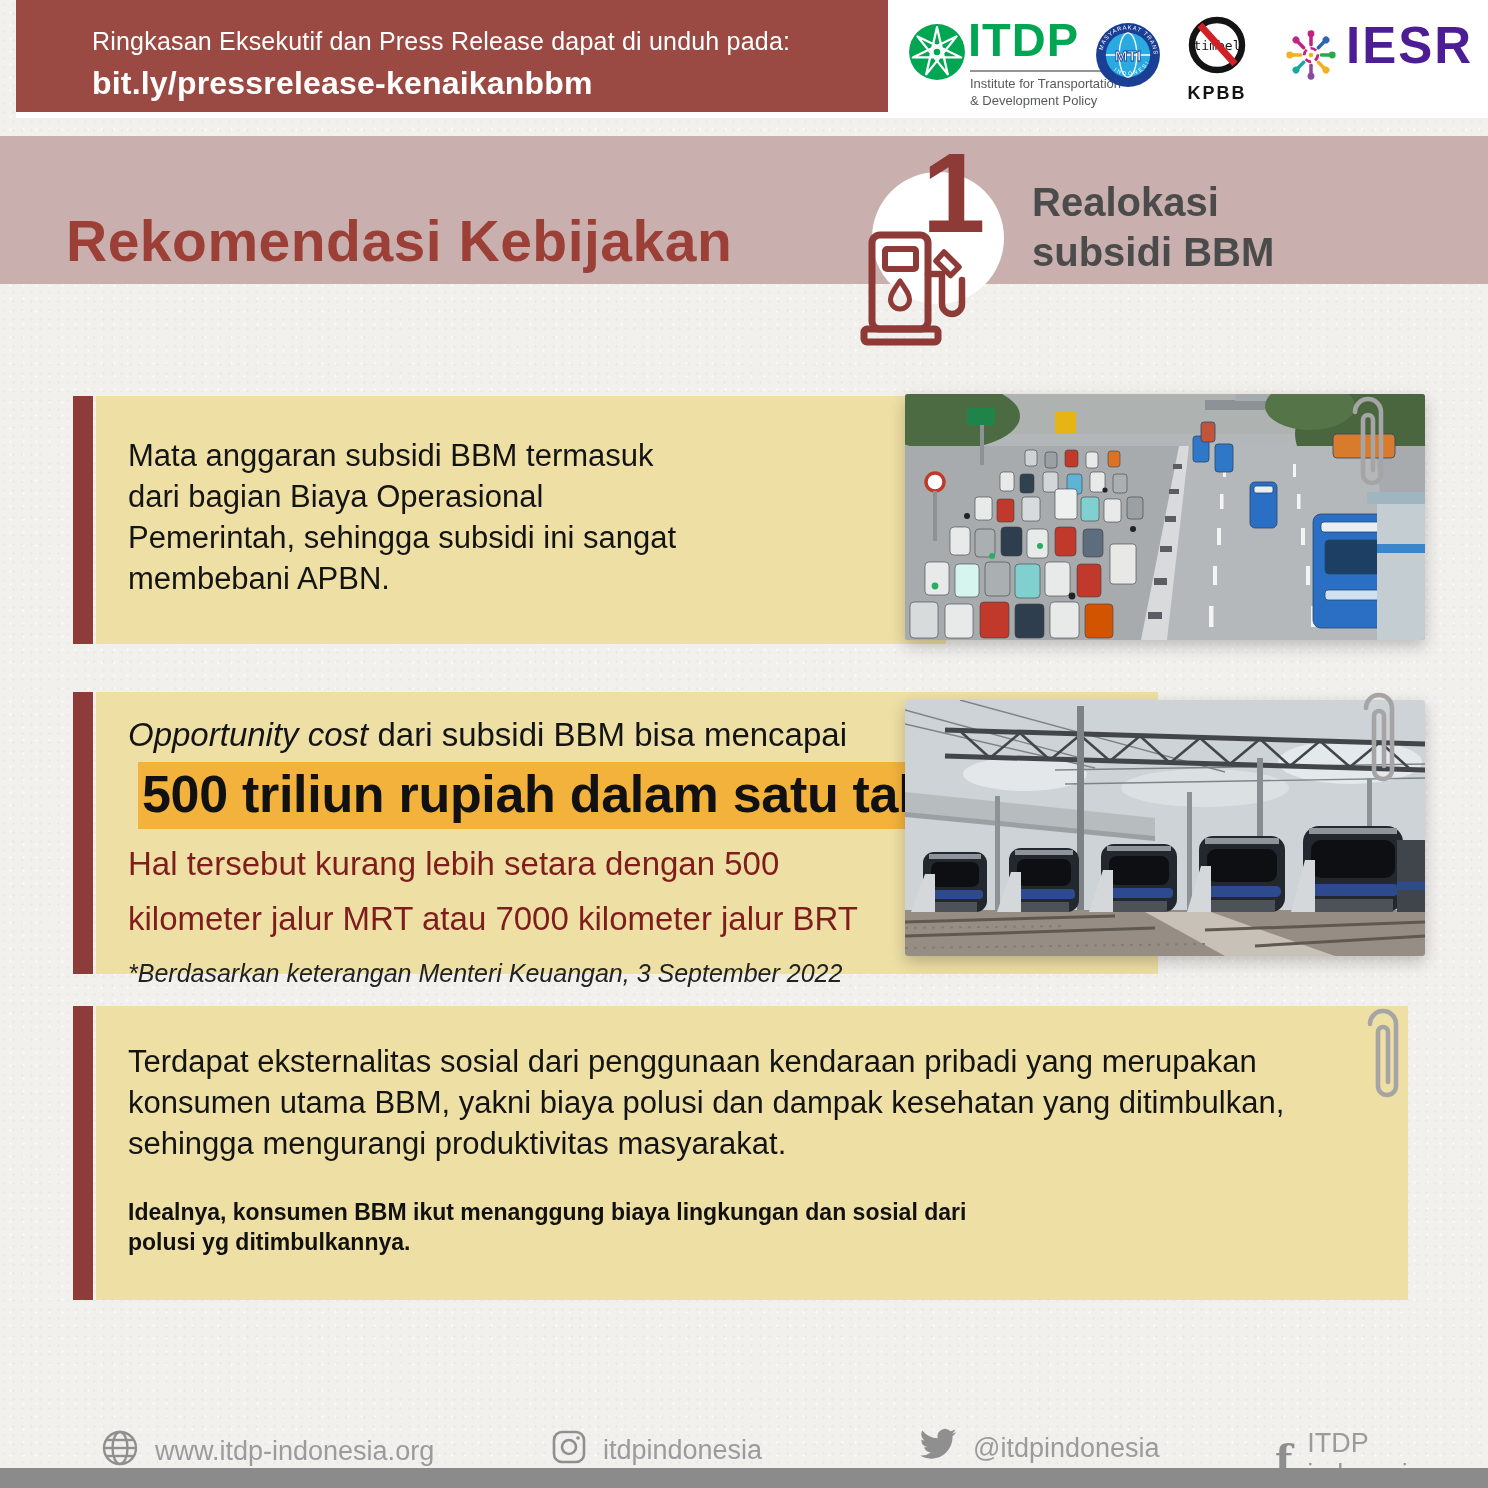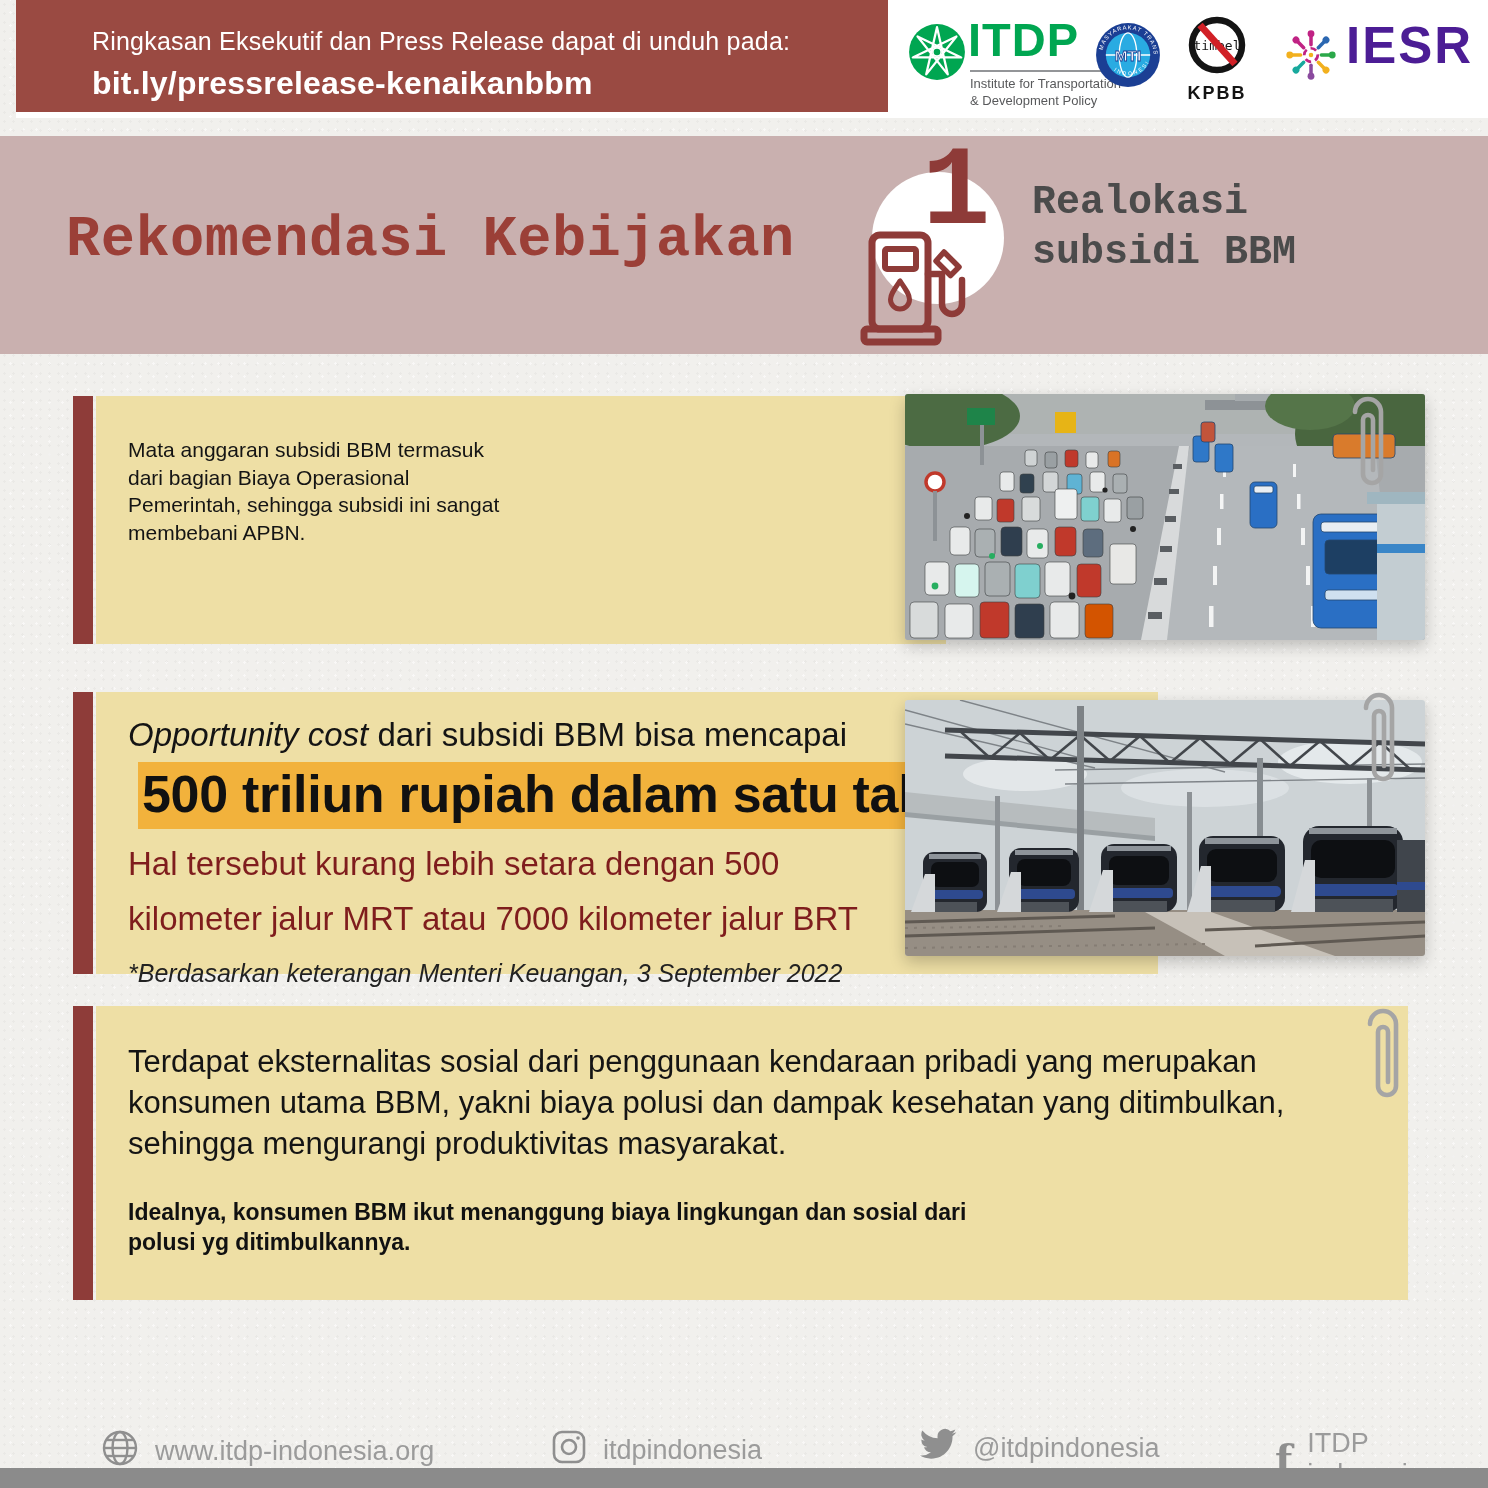--- a/index.html
+++ b/index.html
@@ -25,37 +25,37 @@
   .logo-itdp-icon{position:absolute;left:891px;top:22px;}
   .logo-itdp-text{position:absolute;left:952px;top:12px;font-size:47px;font-weight:700;color:#00A651;letter-spacing:1px;}
   .logo-itdp-rule{position:absolute;left:954px;top:70px;width:170px;height:2px;background:#939598;}
   .logo-itdp-sub{position:absolute;left:954px;top:76px;font-size:13px;line-height:1.3;color:#58595B;}
   .logo-mti{position:absolute;left:1078px;top:21px;}
   .logo-kpbb{position:absolute;left:1168px;top:14px;}
   .logo-iesr-icon{position:absolute;left:1266px;top:26px;}
   .logo-iesr-text{position:absolute;left:1330px;top:16px;font-size:51px;font-weight:700;color:#4c1d95;letter-spacing:2px;}
 
   
-  .band{position:absolute;left:0;top:136px;width:1488px;height:218px;background:#c9b0af;font-family:Liberation Mono, monospace;}
+  .band{position:absolute;left:0;top:136px;width:1488px;height:148px;background:#c9b0af;}
   .band-title{position:absolute;left:66px;top:72px;font-size:57px;font-weight:700;color:#9b3f37;letter-spacing:.5px;}
   .num-circle{position:absolute;left:872px;top:36px;width:132px;height:132px;border-radius:50%;background:#fff;}
   .num-one{position:absolute;left:922px;top:0px;font-size:114px;line-height:1;font-weight:700;color:#8e3b38;}
   .pump{position:absolute;left:858px;top:92px;}
   .band-topic{position:absolute;left:1032px;top:42px;font-size:40px;font-weight:700;color:#4b4b4b;line-height:1.24;}
 
   
   .accent{position:absolute;width:20px;background:#8e3c39;}
   .a1{left:73px;top:396px;height:248px;}
   .a2{left:73px;top:692px;height:282px;}
   .a3{left:73px;top:1006px;height:294px;}
   .card{position:absolute;background:#eedfa5;}
   .c1{left:96px;top:396px;width:850px;height:248px;}
   .c2{left:96px;top:692px;width:1062px;height:282px;}
   .c3{left:96px;top:1006px;width:1312px;height:294px;}
-  .c1-txt{margin:40px 0 0 32px;font-size:21px;line-height:1.32;color:#141414;width:780px;}
+  .c1-txt{margin:40px 0 0 32px;font-size:31px;line-height:1.32;color:#141414;width:780px;}
   .c2-in{padding:24px 0 0 32px;}
   .c2-lead{font-size:33px;color:#141414;}
   .c2-lead .it{font-style:italic;}
   .c2-hl{display:inline-block;margin-top:8px;font-size:52px;font-weight:700;letter-spacing:-.3px;background:#f2b23c;padding:2px 14px 5px 4px;color:#111;margin-left:10px;}
   .c2-body{margin-top:8px;font-size:33px;line-height:1.66;color:#7f1d1d;width:820px;}
   .c2-fn{margin-top:12px;font-size:25px;font-style:italic;color:#222;}
   .c3-in{padding:36px 0 0 32px;}
   .c3-p1{font-size:31px;line-height:1.32;color:#141414;width:1240px;}
   .c3-p2{margin-top:32px;font-size:23px;font-weight:700;line-height:1.32;color:#111;width:1240px;}
 

